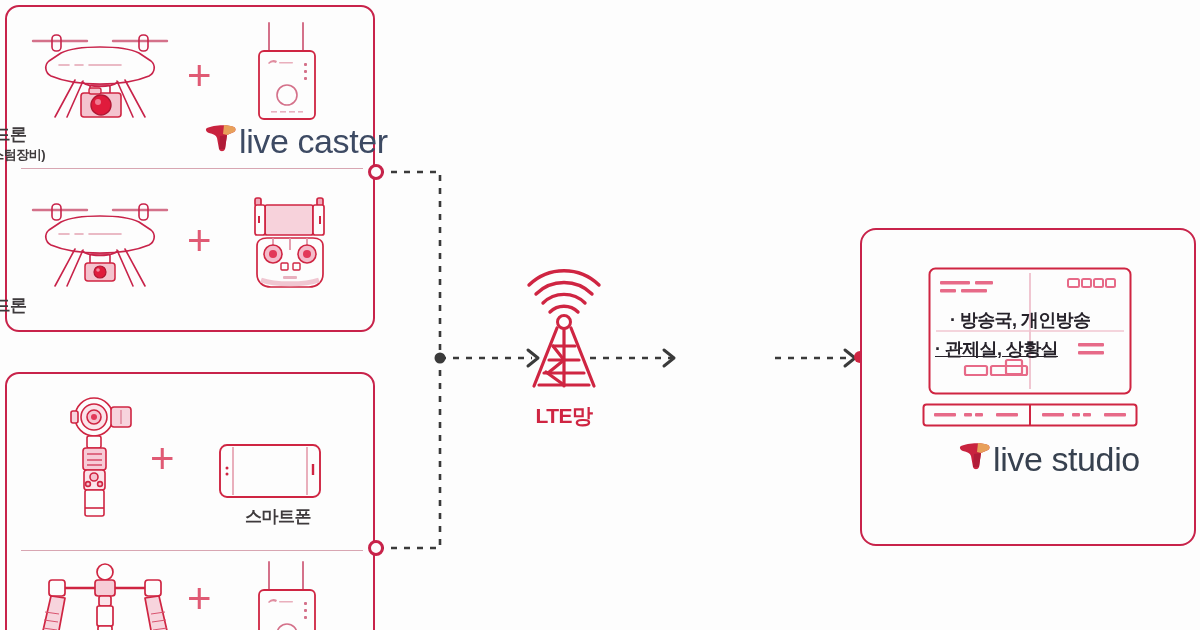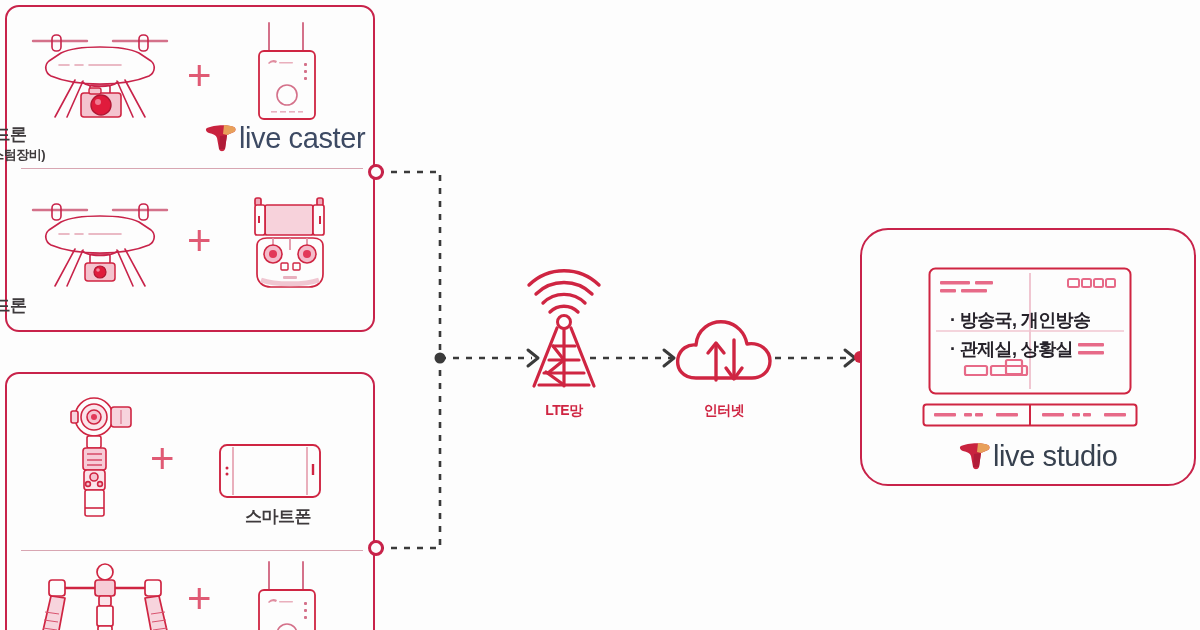--- a/index.html
+++ b/index.html
@@ -58,45 +58,45 @@
     font-weight:300;
     line-height:1;
     user-select:none;
   }
 
   
   .net-label{
     position:absolute;
     width:160px;
     text-align:center;
-    font-size:14px;
+    font-size:21px;
     font-weight:700;
     color:#cf2542;
     letter-spacing:-0.5px;
   }
 
   
   #box-studio{
-    position:absolute;left:860px;top:228px;width:336px;height:258px;
-    border:2.5px solid #c8234a;border-radius:28px;background:#fdfdfd;
+    position:absolute;left:860px;top:228px;width:336px;height:318px;
+    border:2.5px solid #c8234a;border-radius:16px;background:#fdfdfd;
     box-sizing:border-box;
   }
   .monitor-text{
     position:absolute;
     font-size:18px;
     font-weight:700;
     color:#26222a;
     letter-spacing:-0.6px;
     white-space:nowrap;
   }
 
   
   .wordmark{
     position:absolute;
-    font-size:29px;
+    font-size:34px;
     color:#3d4a63;
     letter-spacing:-0.4px;
     font-weight:400;
     white-space:nowrap;
   }
   .wordmark.studio{color:#37414f;text-align:right;}
 
   svg{display:block;overflow:visible;}
 </style>
 </head>
@@ -410,33 +410,20 @@
         <line x1="32" y1="105" x2="72" y2="105"></line>
         <line x1="27" y1="117" x2="77" y2="117"></line>
         <line x1="41" y1="78" x2="52" y2="92"></line>
         <line x1="52" y1="92" x2="36" y2="105"></line>
         <line x1="34" y1="104" x2="52" y2="117"></line>
       </g>
     </svg>
     <div class="net-label" style="left:-28px;top:134px;">LTE망</div>
   </div>
 
-  <div class="abs" style="left:672px;top:308px;">
-    <svg width="104" height="80" viewBox="0 0 104 80">
-      <path d="M24 70 C11 70 4 61 6 50 C8 41 16 36 24 37 C25 22 38 12 53 14
-               C65 16 73 25 75 36 C88 34 98 42 98 53 C98 63 90 70 80 70 Z" fill="none" stroke="#cf2542" stroke-width="3.4" stroke-linejoin="round"></path>
-      <g fill="none" stroke="#cf2542" stroke-width="3.4" stroke-linecap="round" stroke-linejoin="round">
-        <line x1="44" y1="72" x2="44" y2="36"></line>
-        <polyline points="36,45 44,35 52,45"></polyline>
-        <line x1="62" y1="32" x2="62" y2="70"></line>
-        <polyline points="54,60 62,71 70,60"></polyline>
-      </g>
-    </svg>
-    <div class="net-label" style="left:-28px;top:94px;">인터넷</div>
-  </div>
 
   <div id="box-studio">
 
     <div class="abs" style="left:66px;top:37px;">
       <svg width="204" height="128" viewBox="0 0 204 128">
         <rect x="1.5" y="1.5" width="201" height="125" rx="6" fill="#fdfdfd" stroke="#cf2542" stroke-width="2"></rect>
         <line x1="102" y1="6" x2="102" y2="122" stroke="#f0c6d1" stroke-width="2"></line>
         <line x1="8" y1="64" x2="196" y2="64" stroke="#f0c6d1" stroke-width="1.6"></line>
         <g fill="#e76a88">
           <rect x="12" y="14" width="30" height="3.4" rx="1"></rect>
@@ -454,21 +441,21 @@
           <rect x="150" y="76" width="26" height="3.6" rx="1"></rect>
           <rect x="150" y="84" width="26" height="3.6" rx="1"></rect>
         </g>
         <g fill="none" stroke="#e76a88" stroke-width="2.2">
           <rect x="37" y="99" width="22" height="9" rx="1.5"></rect>
           <rect x="63" y="99" width="36" height="9" rx="1.5"></rect>
           <rect x="78" y="93" width="16" height="14" rx="1.5"></rect>
         </g>
       </svg>
       <div class="monitor-text" style="left:22px;top:41px;">· 방송국, 개인방송</div>
-      <div class="monitor-text" style="left:22px;top:70px;">· 관제실, 상황실</div>
+      <div class="monitor-text" style="left:7px;top:70px;text-decoration:underline;">· 관제실, 상황실</div>
     </div>
 
     <div class="abs" style="left:60px;top:173px;">
       <svg width="216" height="24" viewBox="0 0 216 24">
         <rect x="1.5" y="1.5" width="213" height="21" rx="3" fill="#fdfdfd" stroke="#cf2542" stroke-width="2"></rect>
         <line x1="108" y1="2" x2="108" y2="22" stroke="#cf2542" stroke-width="2"></line>
         <g fill="#e76a88">
           <rect x="12" y="10" width="22" height="3.4" rx="1"></rect>
           <rect x="42" y="10" width="8" height="3.4" rx="1"></rect>
           <rect x="53" y="10" width="8" height="3.4" rx="1"></rect>

